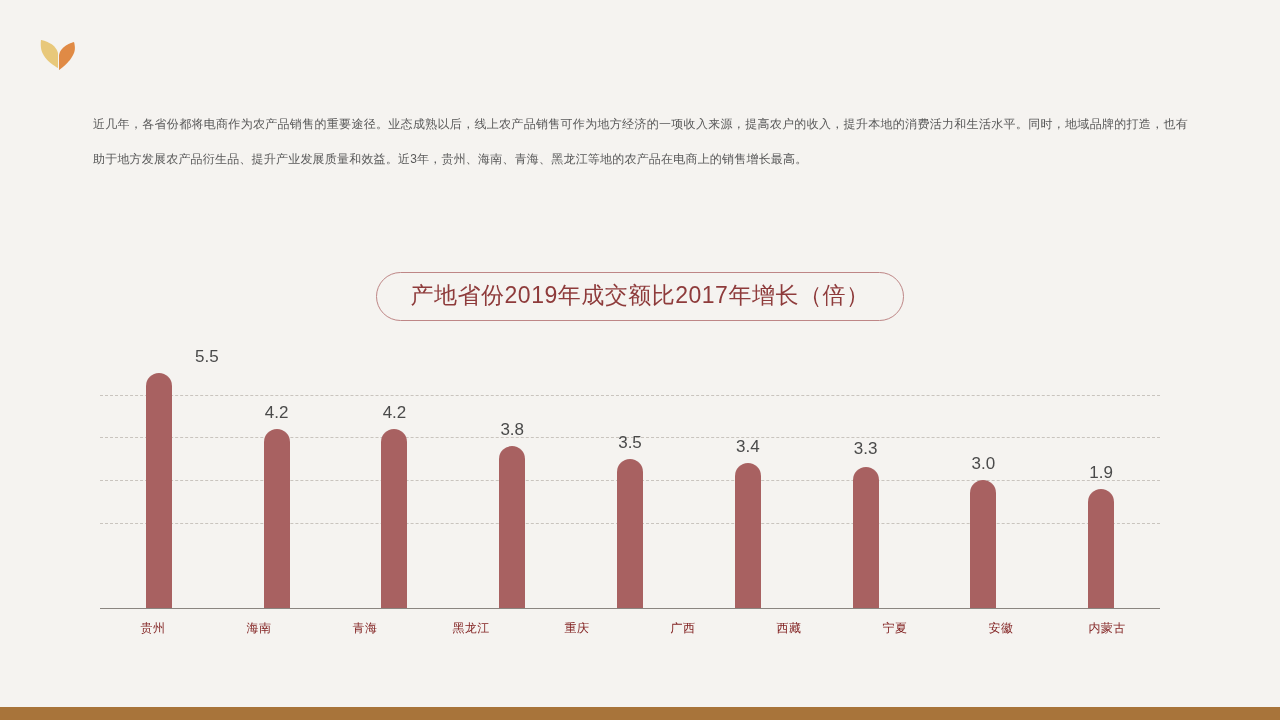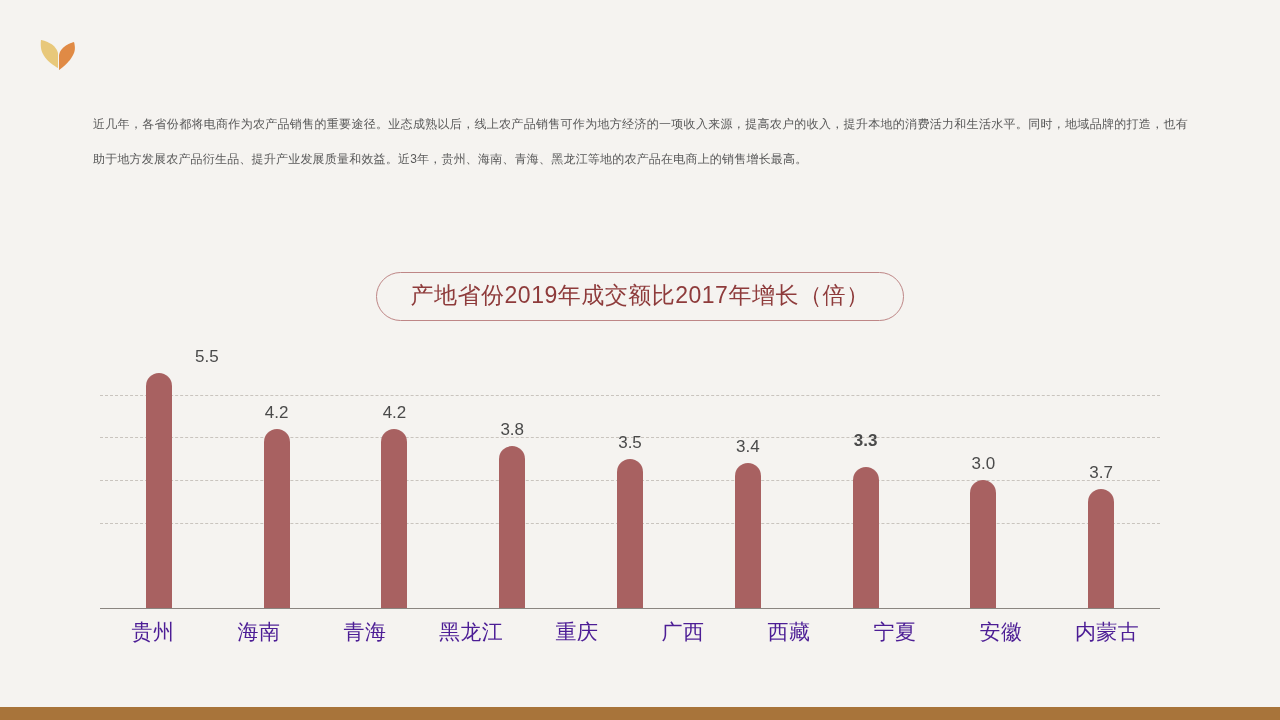--- a/index.html
+++ b/index.html
@@ -150,22 +150,22 @@
     left: 0;
     top: 266px;
     width: 1060px;
     display: flex;
   }
   .x-label-slot {
     flex: 1 1 0;
     text-align: center;
   }
   .x-label {
-    font-size: 21px;
-    color: #4c1d95;
+    font-size: 12px;
+    color: #7f1d1d;
     white-space: nowrap;
     letter-spacing: 0.4px;
     margin-top: 48px;
   }
 
   
   .footer-bar {
     position: absolute;
     left: 0;
     bottom: 0;
@@ -222,29 +222,29 @@
         <div class="bar-slot">
           <div class="bar" style="height: 149.333px; background: rgb(168, 97, 97);"></div>
           <div class="bar-value" style="bottom: 157.333px;">3.5</div>
         </div>
         <div class="bar-slot">
           <div class="bar" style="height: 145.067px; background: rgb(168, 97, 97);"></div>
           <div class="bar-value" style="bottom: 153.067px;">3.4</div>
         </div>
         <div class="bar-slot">
           <div class="bar" style="height: 140.8px; background: rgb(168, 97, 97);"></div>
-          <div class="bar-value" style="bottom: 159px; font-weight: bold;">3.3</div>
+          <div class="bar-value" style="bottom: 151px;">3.3</div>
         </div>
         <div class="bar-slot">
           <div class="bar" style="height: 128px; background: rgb(168, 97, 97);"></div>
           <div class="bar-value" style="bottom: 136px;">3.0</div>
         </div>
         <div class="bar-slot">
           <div class="bar" style="height: 119.467px; background: rgb(168, 97, 97);"></div>
-          <div class="bar-value" style="bottom: 127.467px;">3.7</div>
+          <div class="bar-value" style="bottom: 127.467px;">1.9</div>
         </div>
       </div>
     <div class="axis-line"></div>
   </div>
   <div class="x-labels" id="x-labels">
       <div class="x-label-slot"><span class="x-label">贵州</span></div>
       <div class="x-label-slot"><span class="x-label">海南</span></div>
       <div class="x-label-slot"><span class="x-label">青海</span></div>
       <div class="x-label-slot"><span class="x-label">黑龙江</span></div>
       <div class="x-label-slot"><span class="x-label">重庆</span></div>

